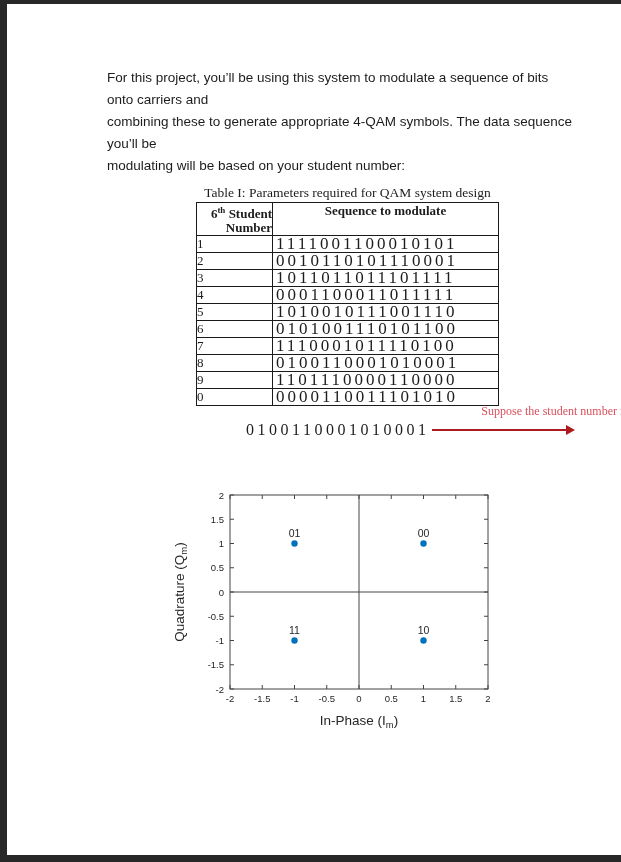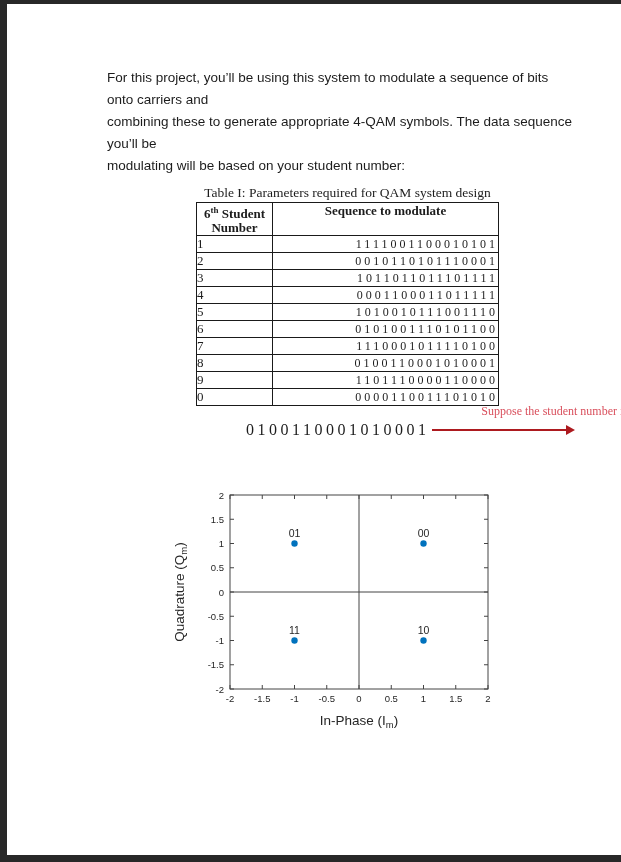--- a/index.html
+++ b/index.html
@@ -11,25 +11,25 @@
 
   .body-text{font-size:13.5px;line-height:22px;margin:0 70px 0 68px;white-space:pre-line;}
   .intro{padding-top:63px;}
 
   .table-block{width:303px;margin:8px 0 0 157px;}
   .table-title{font-family:"Liberation Serif",serif;font-size:13.5px;text-align:center;
                margin-bottom:1px;}
   table.qam-table{border-collapse:collapse;width:303px;table-layout:fixed;}
   table.qam-table th, table.qam-table td{border:1px solid #1a1a1a;
                font-family:"Liberation Serif",serif;padding:0;}
-  th.col-num{width:75px;font-size:13px;line-height:14px;font-weight:bold;text-align:center;
+  th.col-num{width:75px;font-size:13px;line-height:14px;font-weight:bold;text-align:right;
              padding:1px 2px;}
   th.col-seq{font-size:13px;font-weight:bold;vertical-align:top;padding-top:1px;}
   td.cell-num{font-size:13px;height:16px;line-height:16px;text-align:left;padding-left:5px;}
-  td.cell-seq{font-size:12px;height:16px;line-height:16px;text-align:right;
+  td.cell-seq{font-size:17px;height:16px;line-height:16px;text-align:left;
               letter-spacing:3px;text-indent:3px;}
 
   .example{margin-top:23px;white-space:normal;}
   sup{font-size:9px;}
 
   .annotation-cluster{position:relative;height:76px;margin-top:-2px;}
   .red-note{position:absolute;top:0;right:8px;color:var(--red-note);font-size:12px;}
   .seq{position:absolute;left:207px;top:17px;font-size:16px;letter-spacing:3.5px;}
   .arrow{position:absolute;left:393px;top:25px;width:141px;height:2px;background:var(--arrow);}
   .arrow::after{content:"";position:absolute;right:-2px;top:-4px;width:0;height:0;

